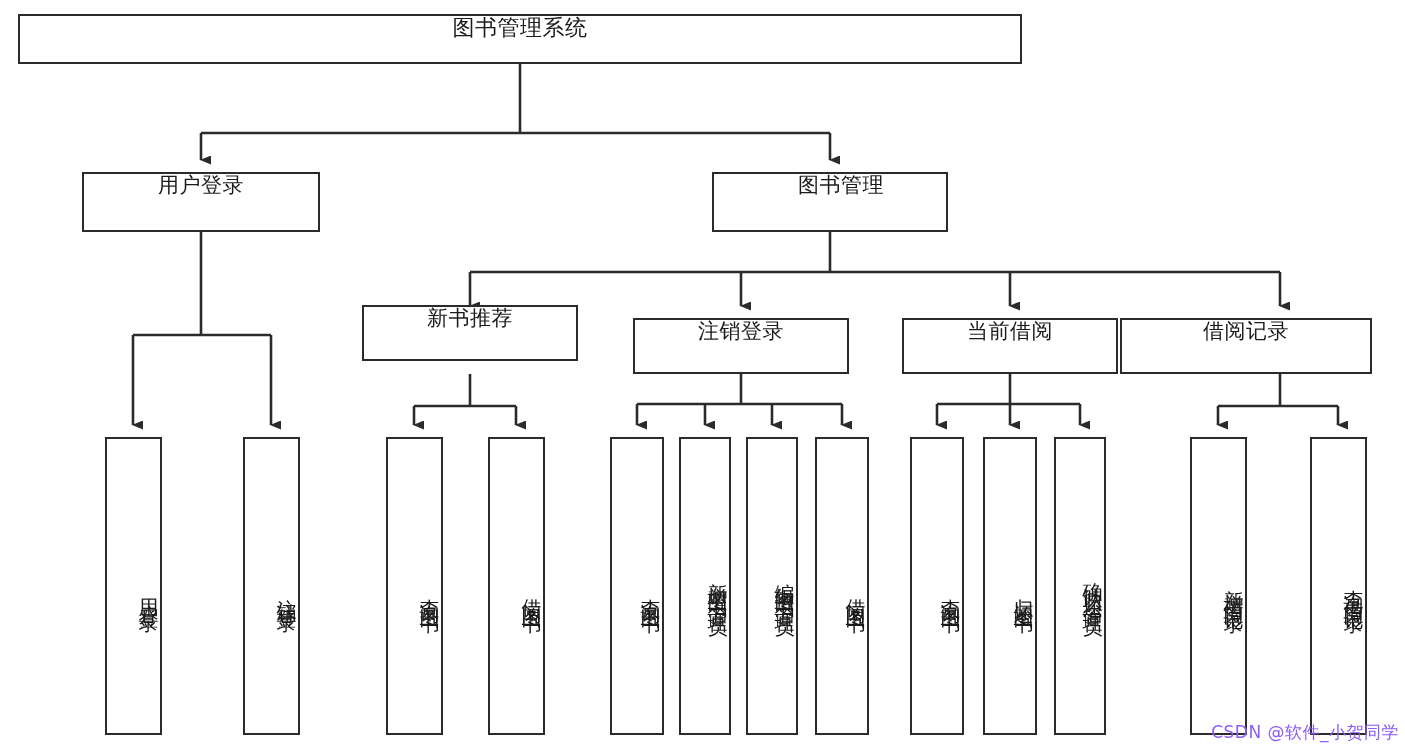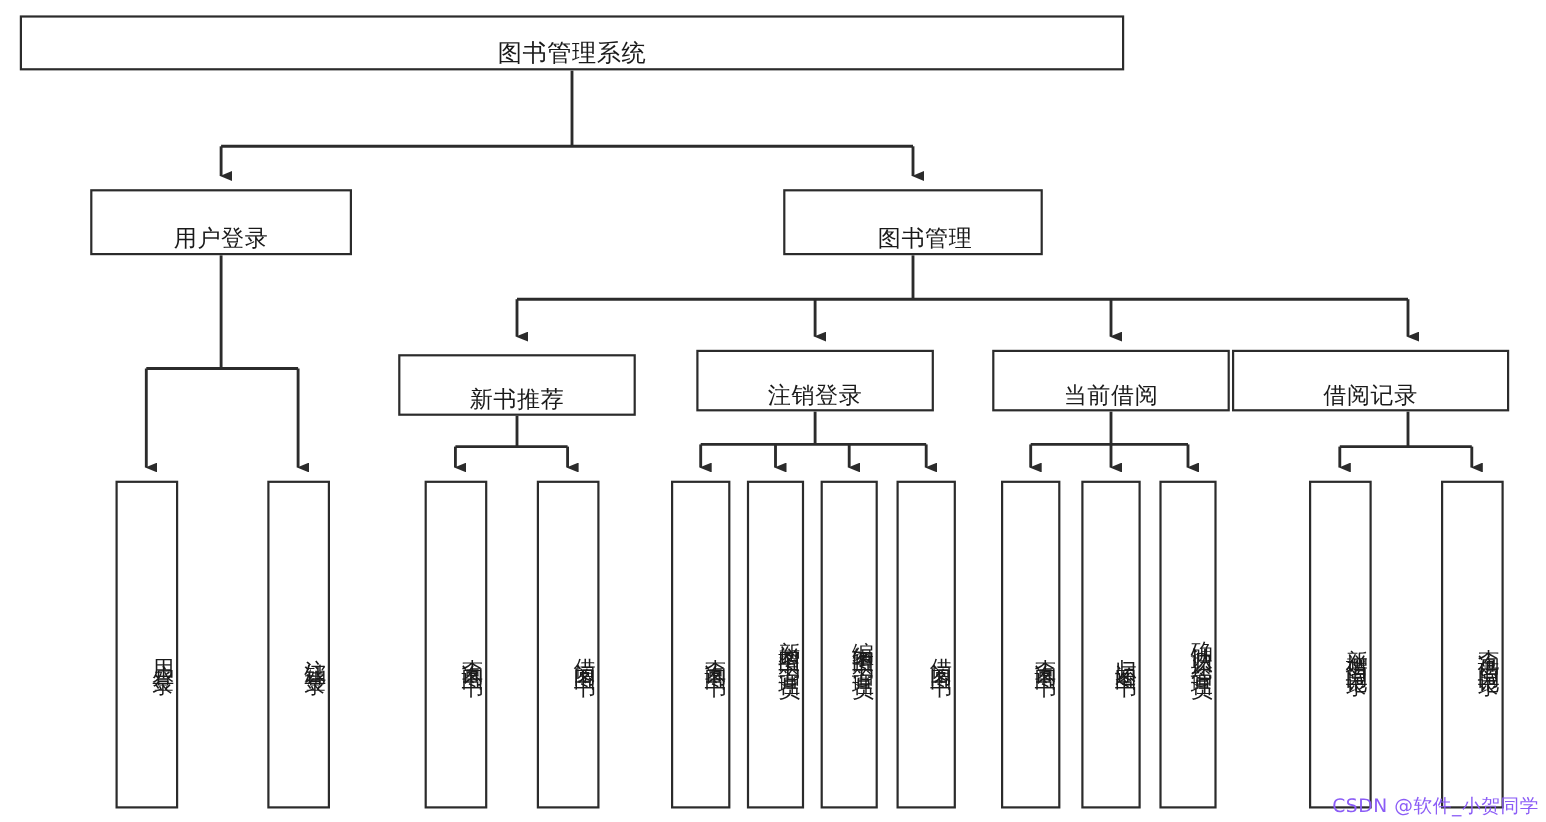--- a/index.html
+++ b/index.html
@@ -25,21 +25,21 @@
     width: 1405px;
     height: 747px;
     pointer-events: none;
   }
   .node {
     position: absolute;
     box-sizing: border-box;
     background: #ffffff;
     border: 2px solid #2b2b2b;
     display: flex;
-    align-items: flex-end;
+    align-items: flex-start;
     justify-content: center;
     color: #1a1a1a;
     line-height: 1.12;
     z-index: 2;
   }
   .node-h {
     font-size: 21px;
     letter-spacing: 0.5px;
     white-space: nowrap;
   }
@@ -132,21 +132,21 @@
     <span>图书管理系统</span>
   </div>
 
   <div class="node node-h" style="left:82px; top:172px; width:238px; height:60px;">
     <span>用户登录</span>
   </div>
   <div class="node node-h" style="left:712px; top:172px; width:236px; height:60px;padding-left:22px;">
     <span>图书管理</span>
   </div>
 
-  <div class="node node-h" style="left:362px; top:322px; width:216px; height:56px;">
+  <div class="node node-h" style="left:362px; top:305px; width:216px; height:56px;">
     <span>新书推荐</span>
   </div>
   <div class="node node-h" style="left:633px; top:318px; width:216px; height:56px;">
     <span>注销登录</span>
   </div>
   <div class="node node-h" style="left:902px; top:318px; width:216px; height:56px;">
     <span>当前借阅</span>
   </div>
   <div class="node node-h" style="left:1120px; top:318px; width:252px; height:56px;">
     <span>借阅记录</span>

